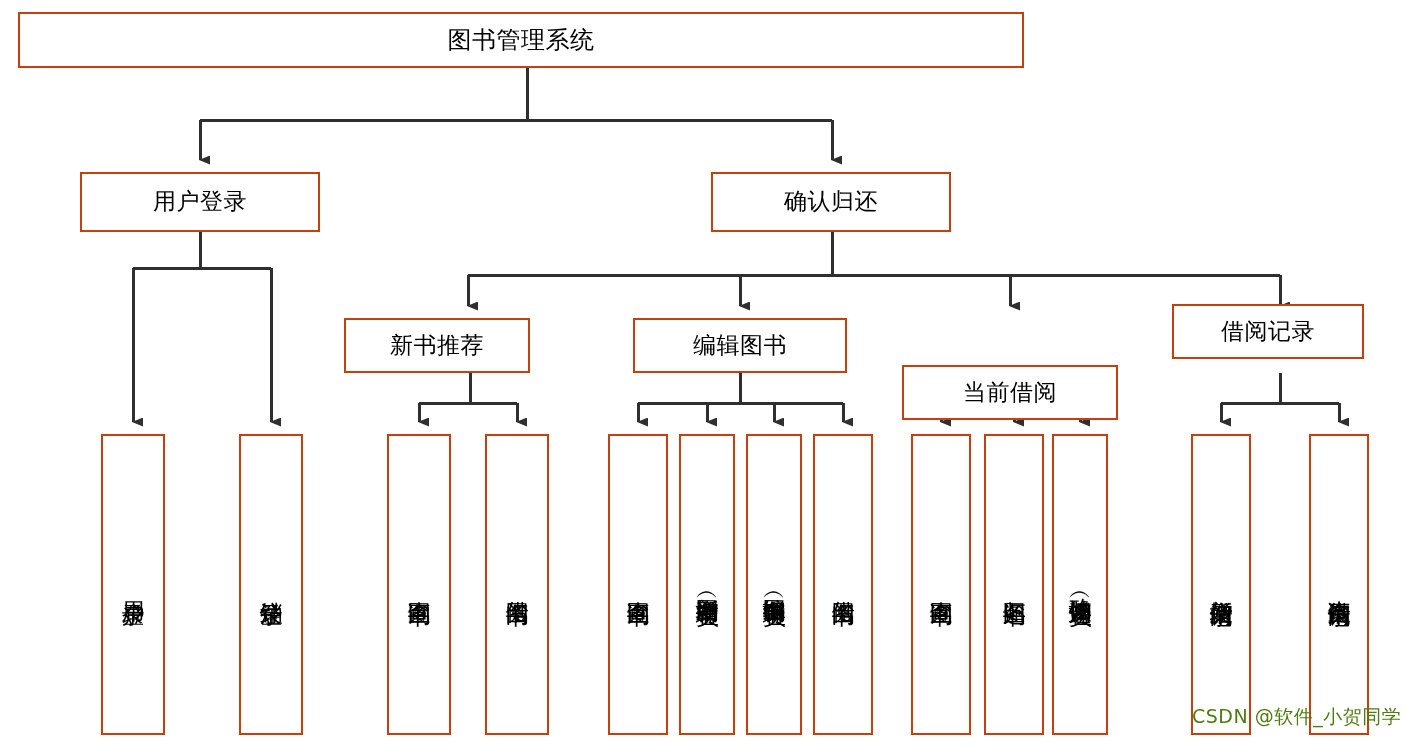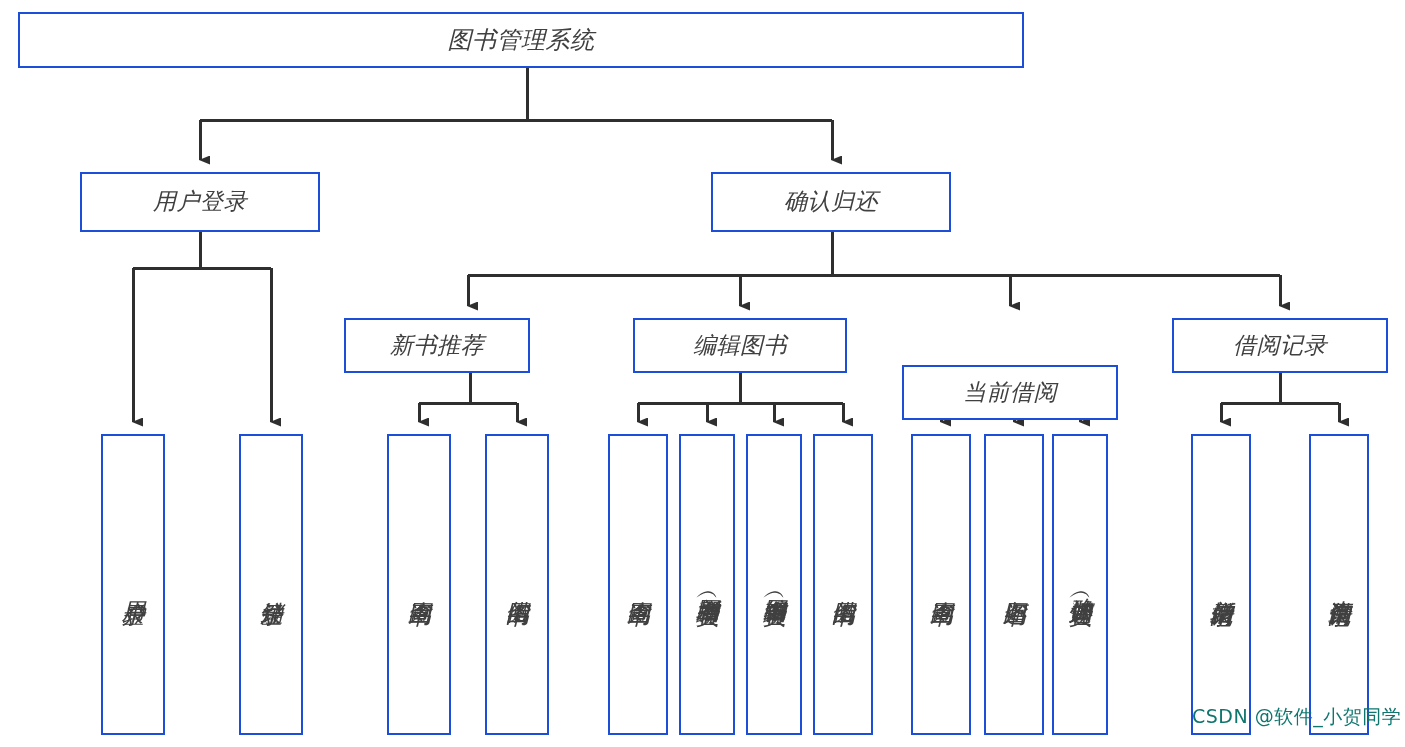--- a/index.html
+++ b/index.html
@@ -23,26 +23,25 @@
     position: absolute;
     left: 0; top: 0;
     width: 1405px;
     height: 747px;
     pointer-events: none;
   }
   .node {
     position: absolute;
     box-sizing: border-box;
     background: #ffffff;
-    border: 2px solid #1d4ed8;
+    border: 2px solid #c2410c;
     display: flex;
     align-items: center;
     justify-content: center;
-    color: #404040;
-    font-style: italic;
+    color: #000000;
   }
   .node .lbl {
     display: block;
     text-align: center;
     line-height: 1.18;
     letter-spacing: 0.5px;
   }
   .node.horiz .lbl {
     writing-mode: horizontal-tb;
     font-size: 23px;
@@ -55,21 +54,21 @@
     writing-mode: vertical-rl;
     text-orientation: upright;
     font-size: 23px;
     line-height: 1.02;
     letter-spacing: 1px;
     max-height: 100%;
   }
   .node.root .lbl { font-size: 24px; }
   .watermark {
     position: absolute;
-    color: #0f766e;
+    color: #4d7c0f;
     font-size: 19px;
     white-space: nowrap;
     letter-spacing: 0.5px;
   }
 </style>
 </head>
 <body>
 
 <div id="diagram-root">
 
@@ -136,21 +135,21 @@
 
   <div class="node horiz" style="left:344px;top:318px;width:186px;height:55px;">
     <span class="lbl">新书推荐</span>
   </div>
   <div class="node horiz" style="left:633px;top:318px;width:214px;height:55px;">
     <span class="lbl">编辑图书</span>
   </div>
   <div class="node horiz" style="left:902px;top:318px;width:216px;height:55px;margin-top:47px;">
     <span class="lbl">当前借阅</span>
   </div>
-  <div class="node horiz" style="left:1172px;top:318px;width:216px;height:55px;">
+  <div class="node horiz" style="left:1172px;top:304px;width:192px;height:55px;">
     <span class="lbl">借阅记录</span>
   </div>
 
   <div class="node vert" style="left:101px;top:434px;width:64px;height:301px;">
     <span class="lbl">用户登录</span>
   </div>
   <div class="node vert" style="left:239px;top:434px;width:64px;height:301px;">
     <span class="lbl">注销登录</span>
   </div>
 

